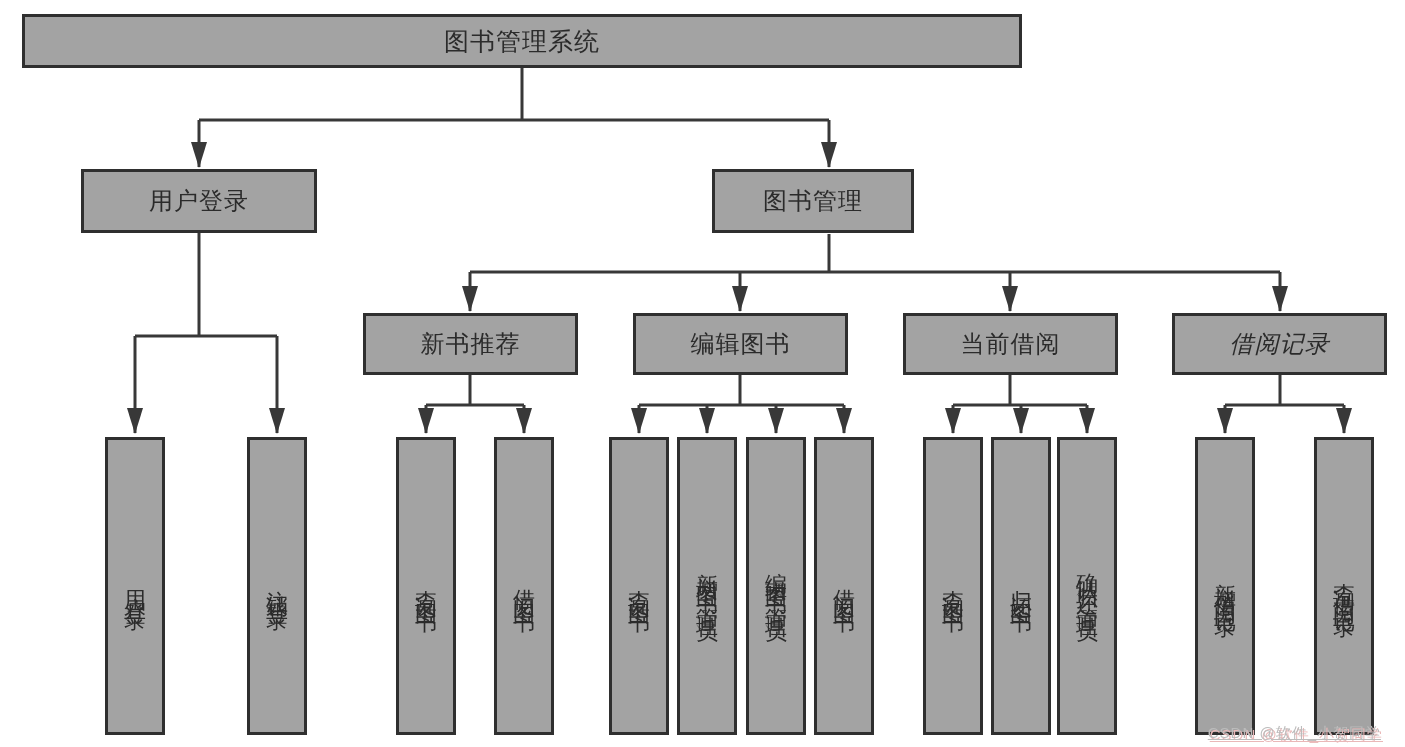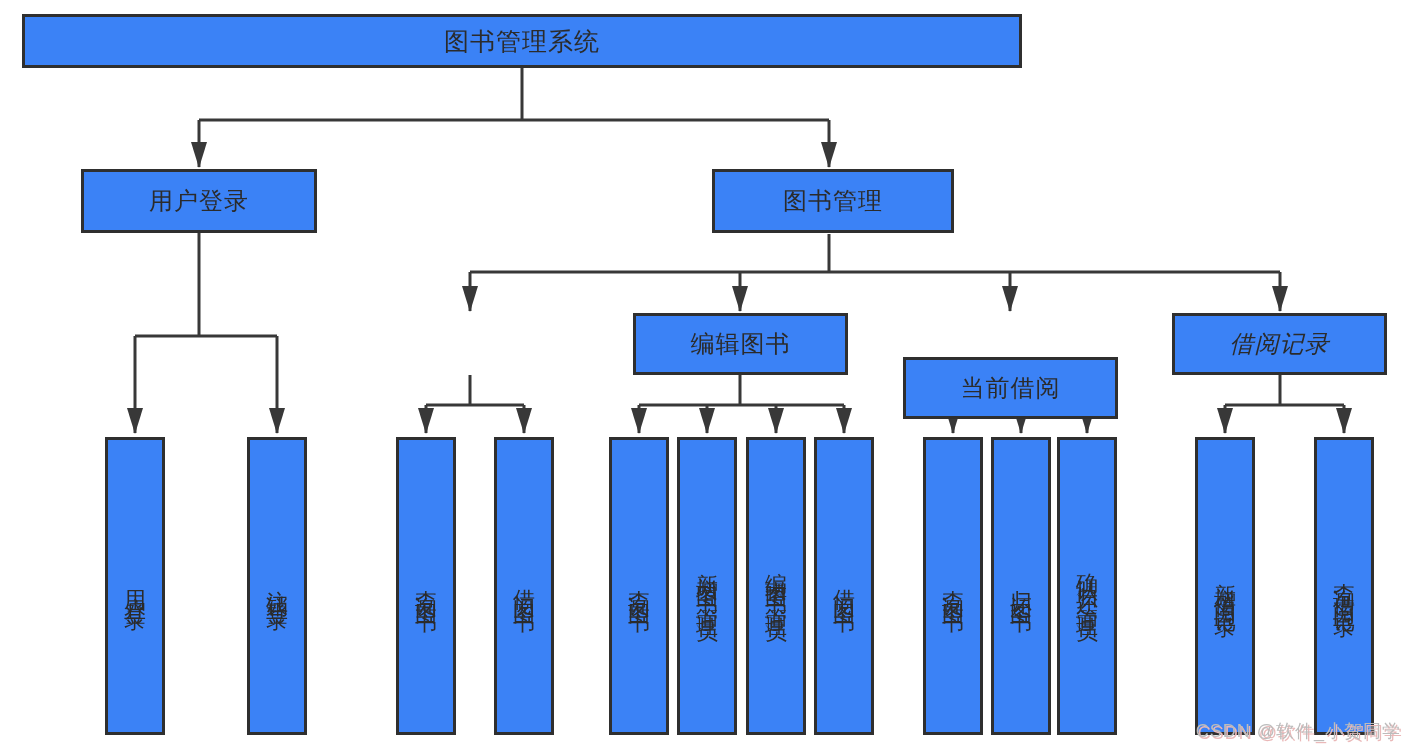--- a/index.html
+++ b/index.html
@@ -11,39 +11,40 @@
     position:relative; width:1405px; height:747px;
     background:var(--bg); overflow:hidden;
     font-family:"Liberation Sans","DejaVu Sans",sans-serif;
     color:var(--text);
   }
   .stage svg.wires{position:absolute;left:0;top:0;width:1405px;height:747px;}
   .wires path{stroke:var(--line);stroke-width:3;fill:none;}
   .wires .ah{fill:var(--line);stroke:none;}
   .box{
     position:absolute; box-sizing:border-box;
-    border:3px solid var(--border); background:#3b82f6;
+    border:3px solid var(--border); background:#a3a3a3;
     display:flex; align-items:center; justify-content:center;
     font-size:24px; letter-spacing:1px;
   }
   .box span{white-space:nowrap;}
   .root-box{left:22px;top:14px;width:1000px;height:54px;font-size:25px;}
   .l2{top:169px;height:64px;}
   .l3{top:313px;width:215px;height:62px;}
   .leaf{
     top:437px; width:60px; height:298px;
     writing-mode:vertical-rl; text-orientation:mixed;
     font-size:22px; letter-spacing:7px; line-height:1;
   }
   .leaf span{letter-spacing:7px;}
   .watermark{
-    position:absolute; right:4px; bottom:4px;
-    font-size:18px; color:var(--wm);
+    position:absolute; right:24px; bottom:4px;
+    font-size:15px; color:var(--wm);
     text-shadow:2px 2px 0 var(--wm-shadow);
     letter-spacing:1px;
+    text-decoration:underline;
   }
 </style>
 </head>
 <body>
 
 <div class="stage">
 
   <svg class="wires" viewBox="0 0 1405 747" xmlns="http://www.w3.org/2000/svg">
     <defs>
       <marker id="arrow" markerUnits="userSpaceOnUse" markerWidth="26" markerHeight="18" viewBox="0 0 26 18" refX="25" refY="9" orient="auto">
@@ -85,28 +86,31 @@
     <path d="M1344,405 L1344,433" marker-end="url(#arrow)"></path>
   </svg>
 
   <div class="box root-box">
     <span>图书管理系统</span>
   </div>
 
   <div class="box l2" style="left:81px;width:236px;">
     <span>用户登录</span>
   </div>
-  <div class="box l2" style="left:712px;width:242px;">
+  <div class="box l2" style="left:712px;width:202px;">
     <span>图书管理</span>
   </div>
 
+  <div class="box l3" style="left:363px;">
+    <span>新书推荐</span>
+  </div>
   <div class="box l3" style="left:633px;">
     <span>编辑图书</span>
   </div>
-  <div class="box l3" style="left:903px;margin-top:44px;">
+  <div class="box l3" style="left:903px;">
     <span>当前借阅</span>
   </div>
   <div class="box l3" style="left:1172px;font-style:italic;">
     <span>借阅记录</span>
   </div>
 
   <div class="box leaf" style="left:105px;">
     <span>用户登录</span>
   </div>
   <div class="box leaf" style="left:247px;">

